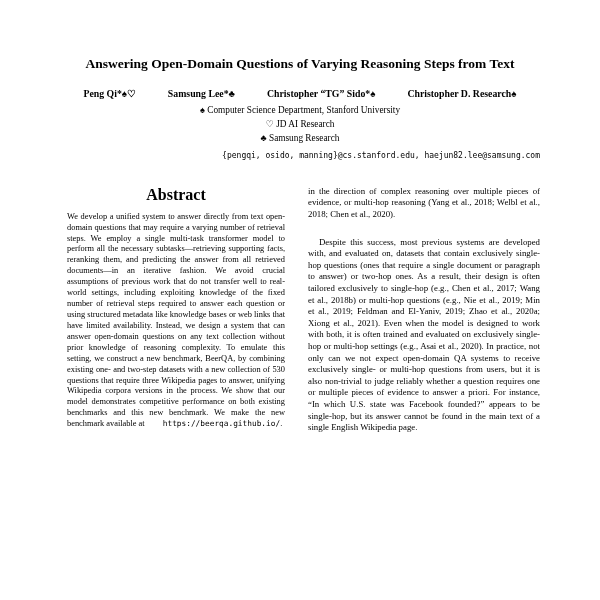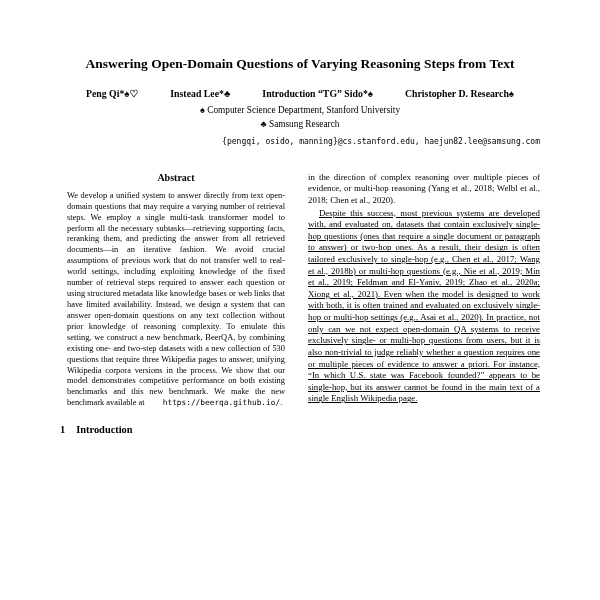--- a/index.html
+++ b/index.html
@@ -49,21 +49,21 @@
   .columns {
     display: flex;
     gap: 16px;
     margin-top: 26px;
   }
   .col { width: 232px; }
 
   .abstract-heading {
     text-align: center;
     font-weight: bold;
-    font-size: 10px;
+    font-size: 16px;
     margin-bottom: 8px;
   }
   .abstract-body {
     font-size: 8.4px;
     line-height: 1.3;
     text-align: justify;
     padding: 0 7px;
   }
 
   .section-heading {
@@ -72,59 +72,57 @@
     margin-top: 15px;
   }
   .section-heading .sec-num { margin-right: 11px; }
 
   .body-text p {
     font-size: 8.8px;
     line-height: 1.32;
     text-align: justify;
   }
   .body-text p.indent { text-indent: 11px; }
-  .body-text p + p { margin-top: 1px; text-decoration: underline; }
+  .body-text p + p { margin-top: 16px; }
 
   .mono {
     font-family: "DejaVu Sans Mono", monospace;
     font-size: 7.8px;
     padding-left: 16px;
   }
 </style>
 </head>
 <body>
 
 <div class="canvas">
   <div class="page">
 
     <h1 class="title">Answering Open-Domain Questions of Varying Reasoning Steps from Text</h1>
 
     <div class="authors">
       <span>Peng Qi*♠♡</span>
-      <span>Instead Lee*♣</span>
-      <span>Introduction “TG” Sido*♠</span>
+      <span>Samsung Lee*♣</span>
+      <span>Christopher “TG” Sido*♠</span>
       <span>Christopher D. Research♠</span>
     </div>
 
     <div class="affils">
       <span class="affil-line">♠ Computer Science Department, Stanford University</span>
+      <span class="affil-line">♡ JD AI Research</span>
       <span class="affil-line">♣ Samsung Research</span>
     </div>
 
     <div class="emails">{pengqi, osido, manning}@cs.stanford.edu, haejun82.lee@samsung.com</div>
 
     <div class="columns">
 
       <div class="col">
         <div class="abstract-heading">Abstract</div>
         <p class="abstract-body"><span>We develop a unified system to answer directly from text open-domain questions that may require a varying number of retrieval steps. We employ a single multi-task transformer model to perform all the necessary subtasks—retrieving supporting facts, reranking them, and predicting the answer from all retrieved documents—in an iterative fashion. We avoid crucial assumptions of previous work that do not transfer well to real-world settings, including exploiting knowledge of the fixed number of retrieval steps required to answer each question or using structured metadata like knowledge bases or web links that have limited availability. Instead, we design a system that can answer open-domain questions on any text collection without prior knowledge of reasoning complexity. To emulate this setting, we construct a new benchmark, BeerQA, by combining existing one- and two-step datasets with a new collection of 530 questions that require three Wikipedia pages to answer, unifying Wikipedia corpora versions in the process. We show that our model demonstrates competitive performance on both existing benchmarks and this new benchmark. We make the new benchmark available at </span><span class="mono">https://beerqa.github.io/</span><span>.</span></p>
 
-        <div class="section-heading">
-          <span class="sec-num">1</span><span>Introduction</span>
-        </div>
       </div>
 
       <div class="col body-text">
         <p>in the direction of complex reasoning over multiple pieces of evidence, or multi-hop reasoning (Yang et al., 2018; Welbl et al., 2018; Chen et al., 2020).</p>
         <p class="indent">Despite this success, most previous systems are developed with, and evaluated on, datasets that contain exclusively single-hop questions (ones that require a single document or paragraph to answer) or two-hop ones. As a result, their design is often tailored exclusively to single-hop (e.g., Chen et al., 2017; Wang et al., 2018b) or multi-hop questions (e.g., Nie et al., 2019; Min et al., 2019; Feldman and El-Yaniv, 2019; Zhao et al., 2020a; Xiong et al., 2021). Even when the model is designed to work with both, it is often trained and evaluated on exclusively single-hop or multi-hop settings (e.g., Asai et al., 2020). In practice, not only can we not expect open-domain QA systems to receive exclusively single- or multi-hop questions from users, but it is also non-trivial to judge reliably whether a question requires one or multiple pieces of evidence to answer a priori. For instance, “In which U.S. state was Facebook founded?” appears to be single-hop, but its answer cannot be found in the main text of a single English Wikipedia page.</p>
       </div>
 
     </div>
   </div>
 </div>

